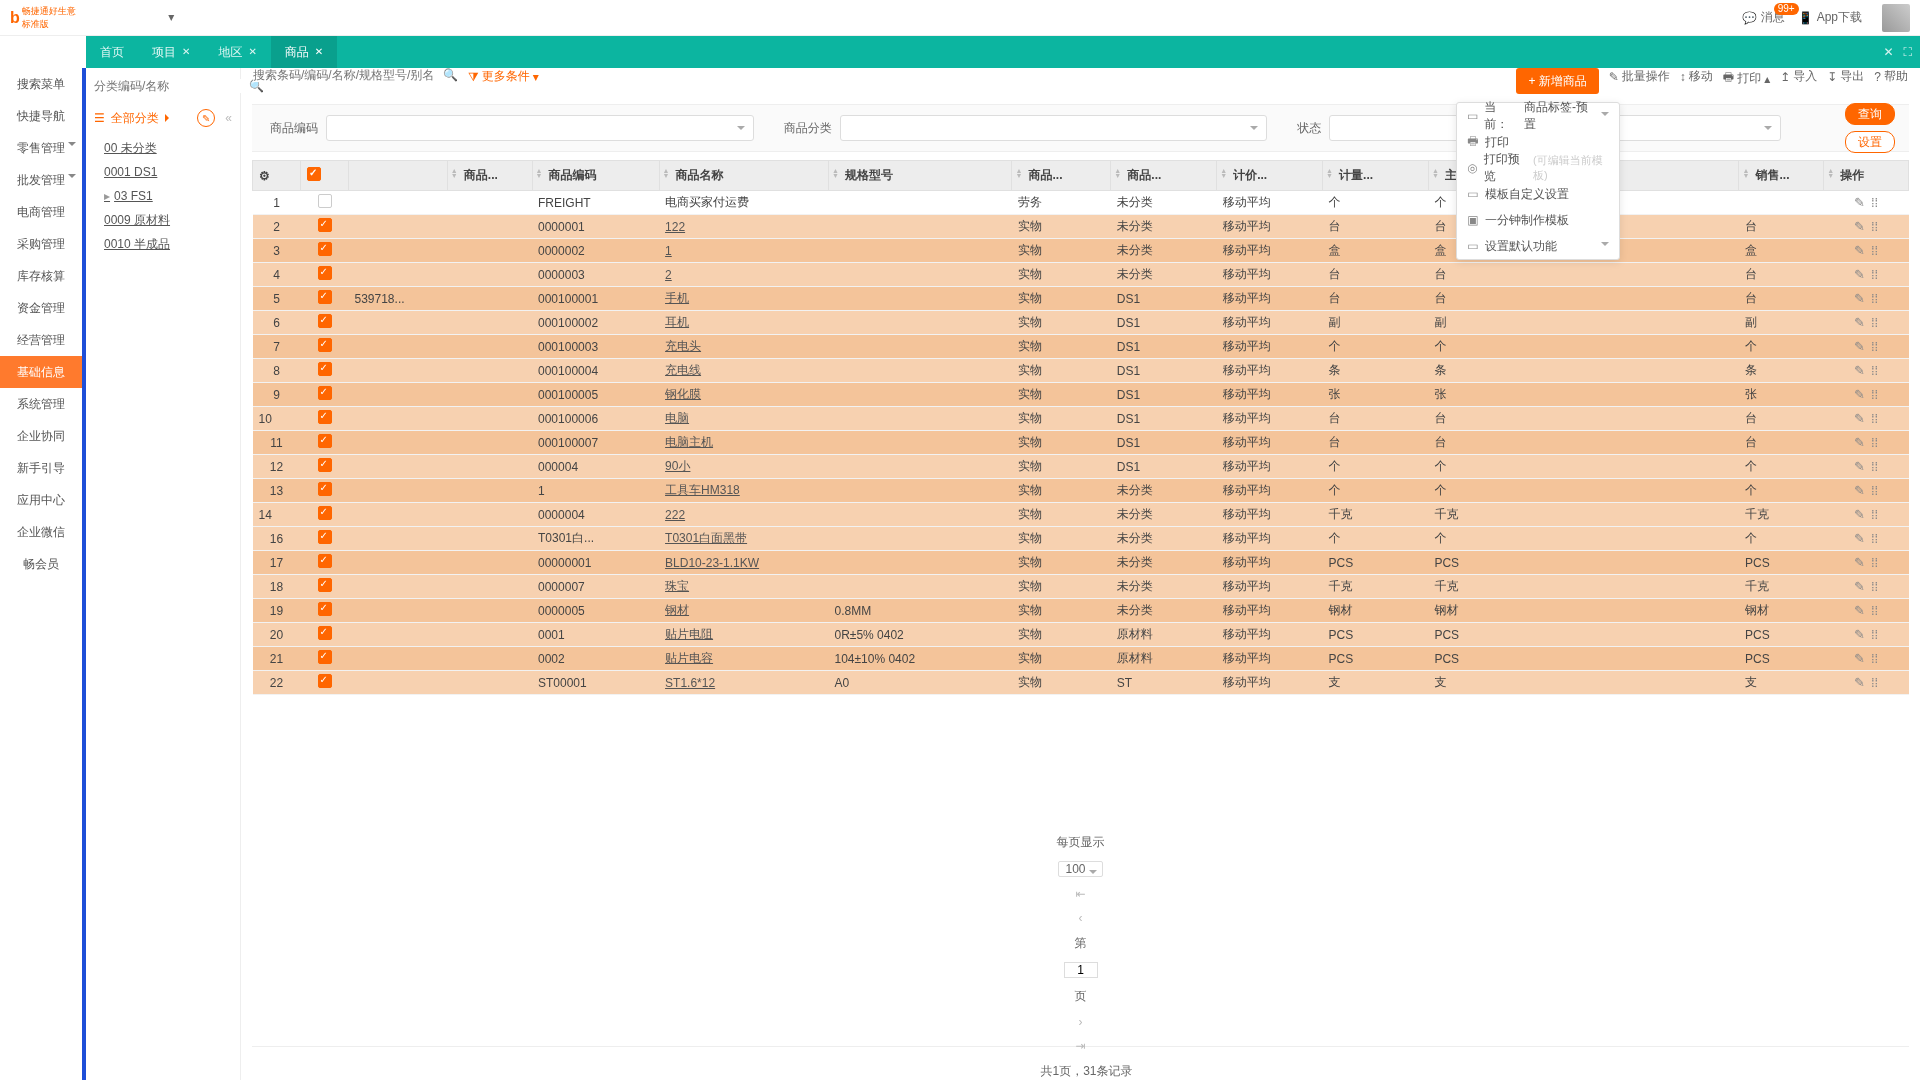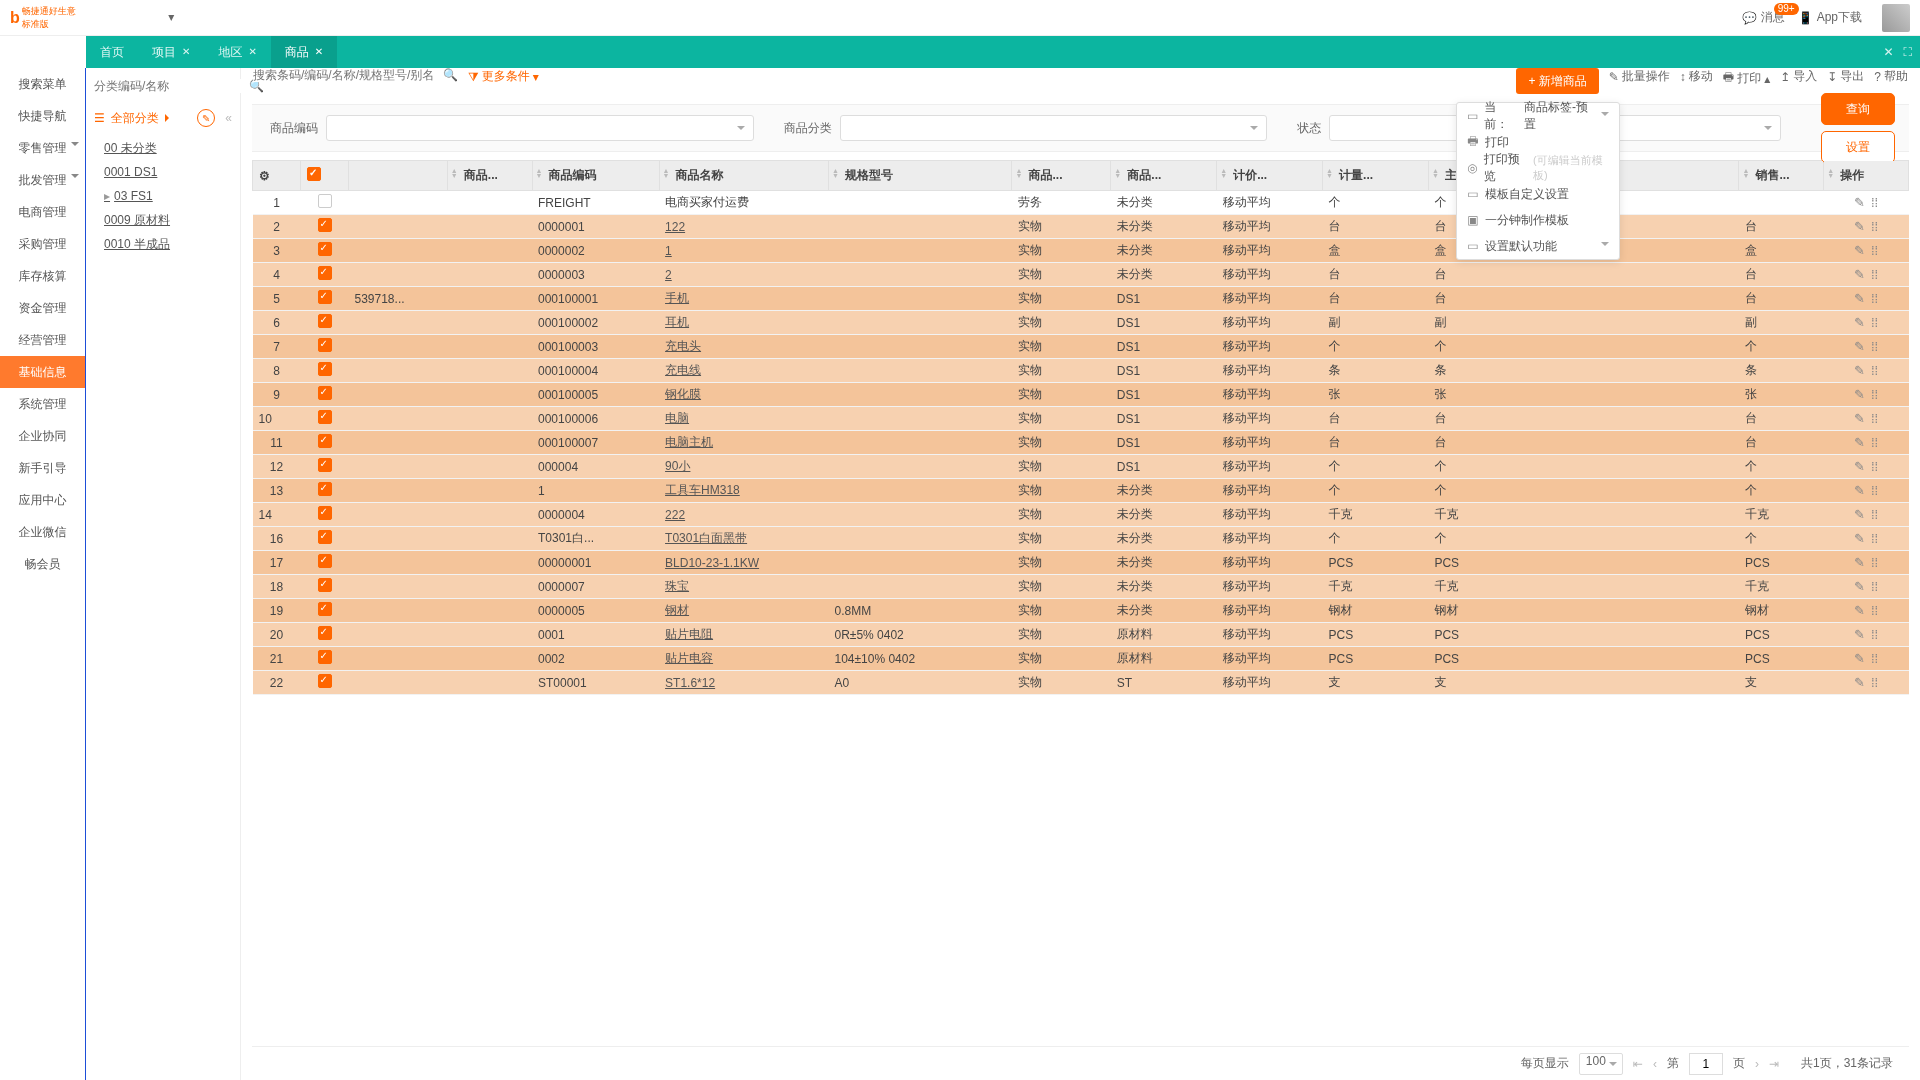--- a/index.html
+++ b/index.html
@@ -15,21 +15,21 @@
 .badge{position:absolute;top:-6px;right:-14px;background:#ff6600;color:#fff;border-radius:8px;padding:0 4px;font-size:10px;line-height:12px;}
 .avatar{width:28px;height:28px;background:linear-gradient(45deg,#999,#ccc);border-radius:2px;margin-left:6px;}
 .tabs-bar{height:32px;background:#0cb5a0;display:flex;align-items:center;color:#fff;position:relative;}
 .menu-search-cell{width:86px;height:32px;background:#fff;}
 .tab{padding:0 14px;height:32px;line-height:32px;color:#dff7f3;cursor:pointer;display:flex;align-items:center;gap:6px;}
 .tab.active{background:#09a08d;color:#fff;}
 .tab .x{font-size:10px;}
 .tabs-right{position:absolute;right:8px;display:flex;gap:10px;}
 .tabs-right span{cursor:pointer;color:#fff;opacity:.85;}
 .main{display:flex;height:calc(100vh - 68px);}
-.sidebar{width:86px;border-right:1px solid #1d4ed8;overflow:auto;}
+.sidebar{width:86px;border-right:4px solid #1d4ed8;overflow:auto;}
 .sidebar .mi{height:32px;line-height:32px;text-align:center;color:#555;cursor:pointer;position:relative;}
 .sidebar .mi.sel{background:#ff7a2d;color:#fff;}
 .sidebar .mi .caret{position:absolute;right:6px;top:10px;border:4px solid transparent;border-top-color:#888;}
 .content{flex:1;display:flex;overflow:hidden;}
 .cat-panel{width:155px;border-right:1px solid #eee;display:flex;flex-direction:column;}
 .cat-search{height:36px;display:flex;align-items:center;padding:0 8px;}
 .cat-search input{flex:1;border:none;outline:none;color:#bbb;}
 .cat-search .si{color:#ff6600;}
 .cat-allrow{height:28px;display:flex;align-items:center;padding:0 8px;color:#ff6600;gap:6px;}
 .cat-allrow .play{width:0;height:0;border:4px solid transparent;border-left-color:#ff6600;}
@@ -43,37 +43,37 @@
 .toolbar input{border:none;outline:none;width:180px;color:#bbb;}
 .toolbar .si{color:#ff6600;}
 .tb-link{color:#666;cursor:pointer;display:flex;align-items:center;gap:3px;}
 .tb-link.orange{color:#ff6600;}
 .btn-primary{background:#ff6600;color:#fff;border:none;height:26px;padding:0 12px;border-radius:3px;cursor:pointer;}
 .filters{height:48px;display:flex;align-items:center;padding:0 18px;gap:30px;position:relative;background:#fafafa;border:1px solid #eee;border-left:none;border-right:none;margin:0 11px;}
 .filter{display:flex;align-items:center;gap:8px;color:#666;}
 .filter .sel{width:200px;height:26px;border:1px solid #ddd;border-radius:3px;position:relative;background:#fff;}
 .filter .sel::after{content:"";position:absolute;right:8px;top:10px;border:4px solid transparent;border-top-color:#aaa;}
 .filter-actions{position:absolute;right:14px;display:flex;flex-direction:column;gap:6px;}
-.btn-sm{height:32px;padding:0 24px;border-radius:5px;cursor:pointer;border:1px solid #ff6600;}
+.btn-sm{height:22px;padding:0 12px;border-radius:10px;cursor:pointer;border:1px solid #ff6600;}
 .btn-sm.fill{background:#ff6600;color:#fff;}
 .btn-sm.outline{background:#fff;color:#ff6600;}
 .table-wrap{flex:1;overflow:auto;margin:8px 11px 0;}
 table{width:100%;border-collapse:collapse;table-layout:fixed;}
 th{background:#ededed;height:30px;border:1px solid #e0e0e0;color:#444;font-weight:600;text-align:left;padding:0 6px;overflow:hidden;text-overflow:ellipsis;white-space:nowrap;position:relative;}
 th .sort{position:absolute;left:3px;top:7px;display:flex;flex-direction:column;line-height:5px;color:#bbb;font-size:7px;}
 td{height:24px;border-bottom:1px solid rgba(0,0,0,.05);padding:0 6px;color:#444;overflow:hidden;text-overflow:ellipsis;white-space:nowrap;}
 tbody tr.sel{background:#f4c49a;}
 tbody tr.sel.alt{background:#f7d1b0;}
 td.link{color:#555;text-decoration:underline;cursor:pointer;}
 .chk{width:14px;height:14px;border:1px solid #ccc;border-radius:2px;display:inline-block;}
 .chk.on{background:#ff6600;border-color:#ff6600;position:relative;}
 .chk.on::after{content:"✓";color:#fff;font-size:10px;position:absolute;left:1px;top:-1px;}
 .row-actions{display:flex;gap:6px;color:#888;justify-content:center;}
 .row-actions span{cursor:pointer;font-size:13px;}
-.pager{height:34px;display:flex;align-items:center;justify-content:flex-end;padding:0 16px;gap:10px;color:#666;border-top:1px solid #eee;margin:0 11px;}
+.pager{height:34px;display:flex;align-items:center;justify-content:flex-end;padding:0 16px;gap:10px;color:#666;border-top:1px solid #eee;margin:0 11px;flex-direction:column;}
 .pager .sel-sm{border:1px solid #ddd;height:22px;padding:0 16px 0 6px;position:relative;border-radius:2px;}
 .pager .sel-sm::after{content:"";position:absolute;right:5px;top:8px;border:4px solid transparent;border-top-color:#aaa;}
 .pager .pg-input{width:34px;height:22px;border:1px solid #ddd;text-align:center;}
 .pager .nav-ic{color:#bbb;cursor:pointer;}
 .dropdown{position:absolute;top:34px;right:300px;width:164px;background:#fff;border:1px solid #ddd;border-radius:3px;box-shadow:0 2px 8px rgba(0,0,0,.1);z-index:100;}
 .dropdown .di{height:26px;display:flex;align-items:center;padding:0 10px;color:#555;cursor:pointer;gap:6px;}
 .dropdown .di .ic{width:12px;text-align:center;color:#888;}
 .dropdown .di .hint{color:#ccc;font-size:11px;}
 .dropdown .di .caret-r{margin-left:auto;border:4px solid transparent;border-top-color:#aaa;}
 </style>

